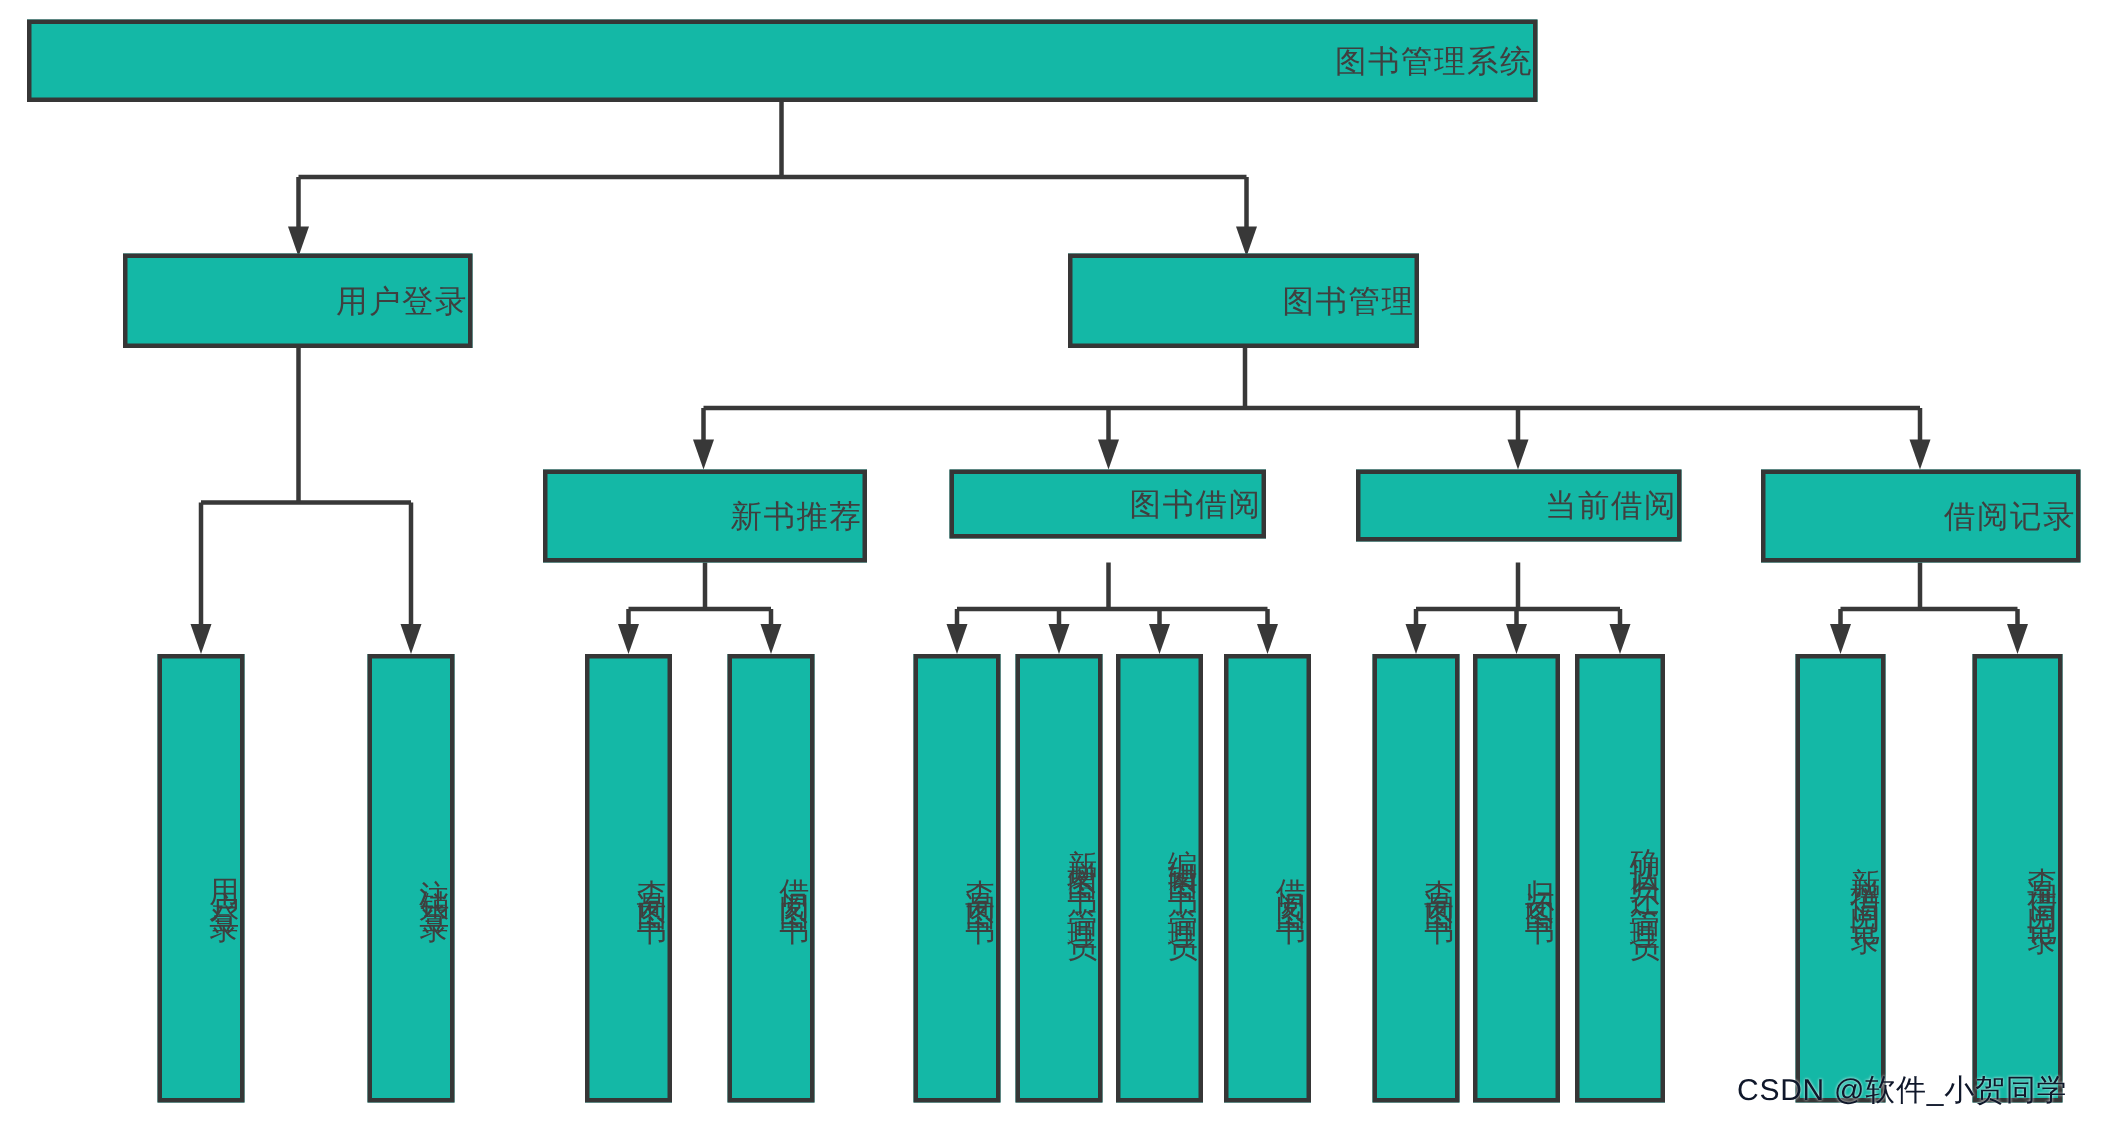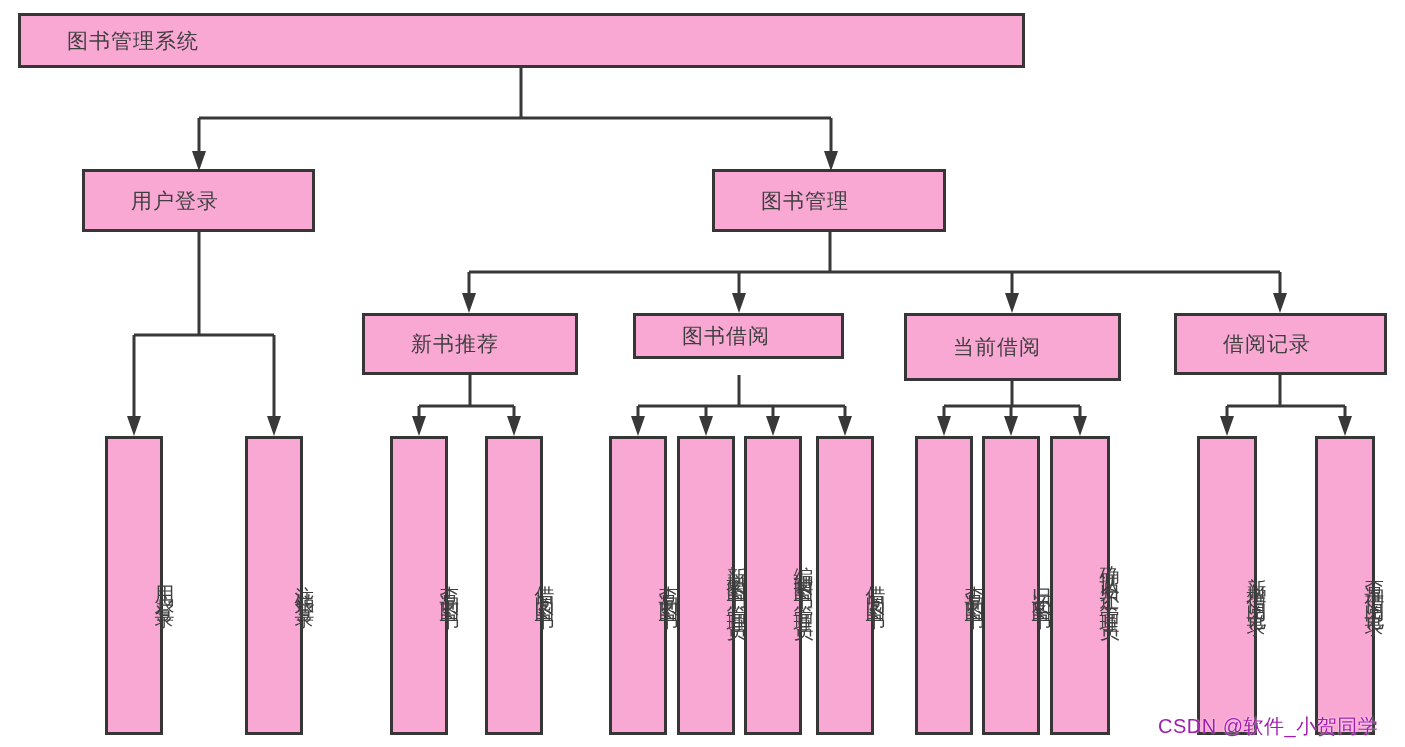--- a/index.html
+++ b/index.html
@@ -4,31 +4,31 @@
 <style>
   html,body { margin:0; padding:0; background:#ffffff; }
   .stage {
     position:relative; width:1405px; height:747px; background:#ffffff;
     font-family:"Liberation Sans", sans-serif; color:#3f3f3f; overflow:hidden;
   }
   svg.connectors { position:absolute; left:0; top:0; width:1405px; height:747px; }
   svg.connectors path { stroke:#383838; stroke-width:3; fill:none; }
   svg.connectors polygon { fill:#383838; stroke:none; }
   .node {
-    position:absolute; background:#f9a8d4; border:3px solid #363636;
-    box-sizing:border-box; display:flex; align-items:center; justify-content:flex-start;padding-left:46px;
+    position:absolute; background:#14b8a6; border:3px solid #363636;
+    box-sizing:border-box; display:flex; align-items:center; justify-content:flex-end;
   }
   .node.h span { font-size:21px; letter-spacing:1px; white-space:nowrap; }
   .node.v span {
     writing-mode:vertical-rl; text-orientation:mixed;
     font-size:20px; letter-spacing:8px; line-height:1.1;
   }
   .watermark {
     position:absolute; left:1158px; top:713px; font-size:20px;
-    color:#a21caf; letter-spacing:0.5px; white-space:nowrap;
+    color:#0f172a; letter-spacing:0.5px; white-space:nowrap;
     text-shadow:0 0 2px #ffffff;
   }
 </style>
 </head>
 <body>
 
 <div class="stage">
 
   <svg class="connectors" viewBox="0 0 1405 747" xmlns="http://www.w3.org/2000/svg">
     <g>
@@ -83,21 +83,21 @@
   <div class="node h" style="left:712px;top:169px;width:234px;height:63px">
     <span>图书管理</span>
   </div>
 
   <div class="node h" style="left:362px;top:313px;width:216px;height:62px">
     <span>新书推荐</span>
   </div>
   <div class="node h" style="left:633px;top:313px;width:211px;height:46px">
     <span>图书借阅</span>
   </div>
-  <div class="node h" style="left:904px;top:313px;width:217px;height:68px">
+  <div class="node h" style="left:904px;top:313px;width:217px;height:48px">
     <span>当前借阅</span>
   </div>
   <div class="node h" style="left:1174px;top:313px;width:213px;height:62px">
     <span>借阅记录</span>
   </div>
 
   <div class="node v" style="left:105px;top:436px;width:58px;height:299px">
     <span>用户登录</span>
   </div>
   <div class="node v" style="left:245px;top:436px;width:58px;height:299px">

